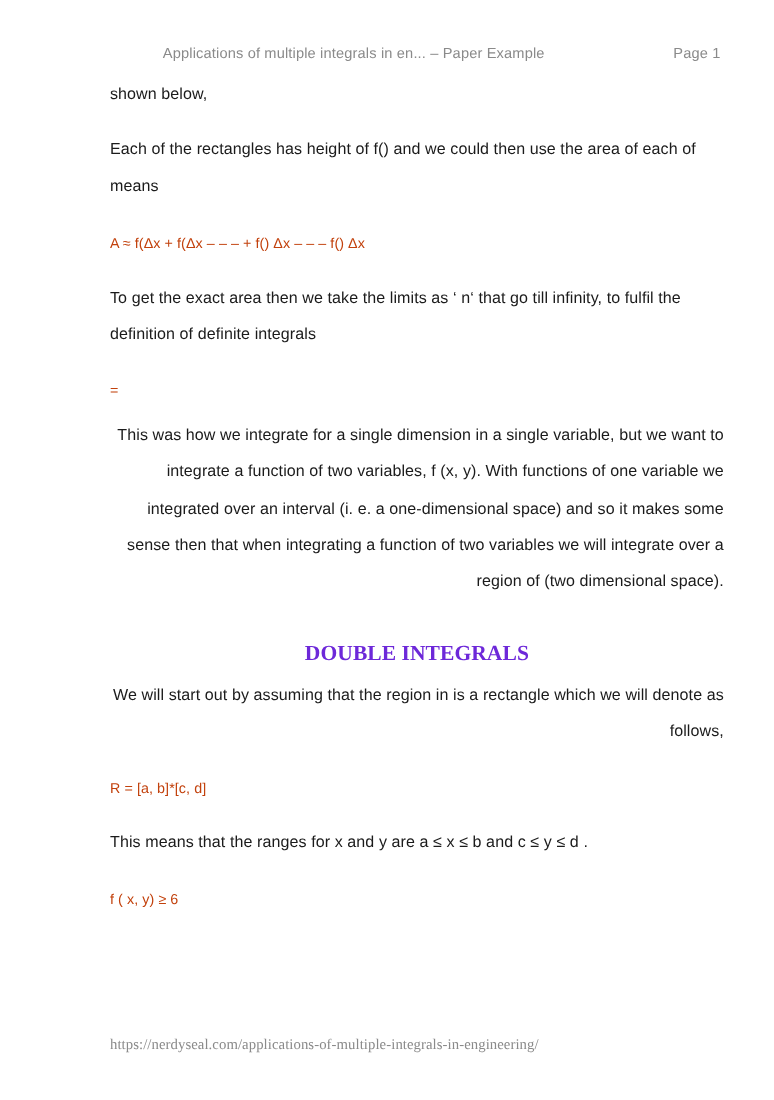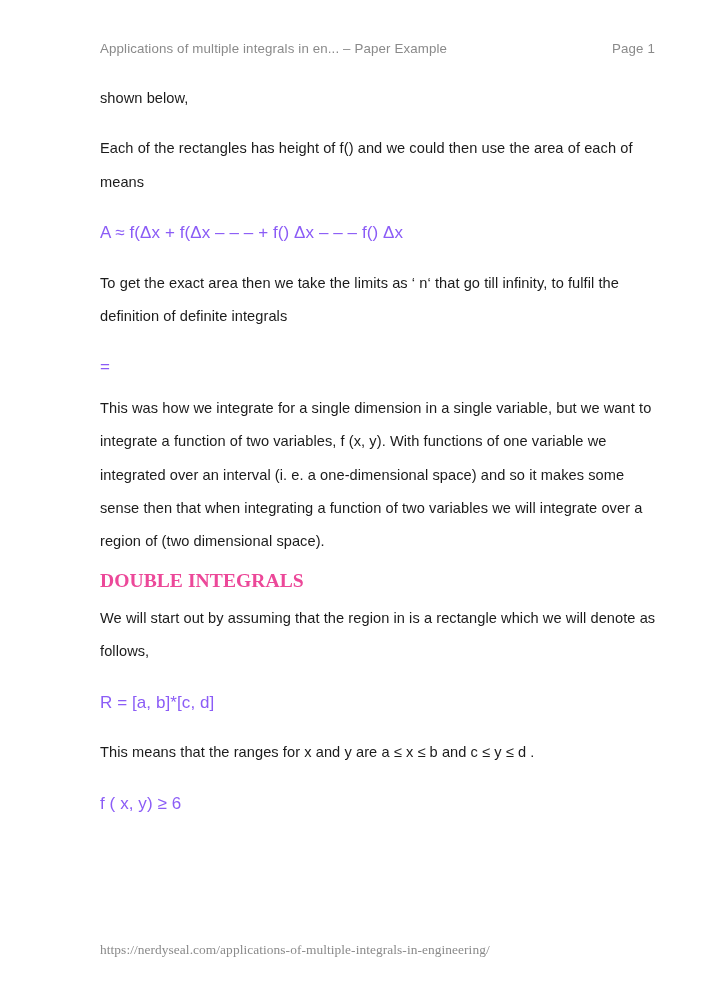--- a/index.html
+++ b/index.html
@@ -31,59 +31,62 @@
     width: 556px;
     display: flex;
     justify-content: space-between;
     align-items: baseline;
     font-size: 13.3px;
     color: #8a8a8a;
     letter-spacing: 0.01em;
   }
   .running-head .rh-title {
     white-space: nowrap;
+    margin-left: 48px;
   }
   .running-head .rh-page {
     white-space: nowrap;
     padding-right: 1px;
   }
 
   
   .body-block {
     position: absolute;
     left: 100px;
     top: 70px;
     width: 558px;
   }
   p.para {
-    margin: 12px 0 0 0;
+    margin: 0 0 0 0;
     font-size: 14.6px;
     line-height: 33.4px;
     color: #1b1b1b;
     letter-spacing: 0.005em;
   }
   p.para + p.para {
     margin-top: 17px;
   }
   p.tight {
     margin-top: 8px !important;
+    text-align: right;
   }
   p.eq {
-    font-size: 17px;
+    font-size: 13px;
     line-height: 33.4px;
-    color: #8b5cf6;
+    color: #c2410c;
   }
   h2.section-heading {
     font-family: "Liberation Serif", serif;
     font-weight: bold;
     font-size: 19.6px;
     line-height: 26px;
-    color: #ec4899;
-    margin: 9px 0 3px 0;
+    color: #6d28d9;
+    margin: 35px 0 3px 0;
     letter-spacing: 0.002em;
+    text-align: center;
   }
 
   
   .footer-url {
     position: absolute;
     left: 100px;
     top: 940px;
     width: 560px;
     font-size: 13.4px;
     line-height: 19px;

